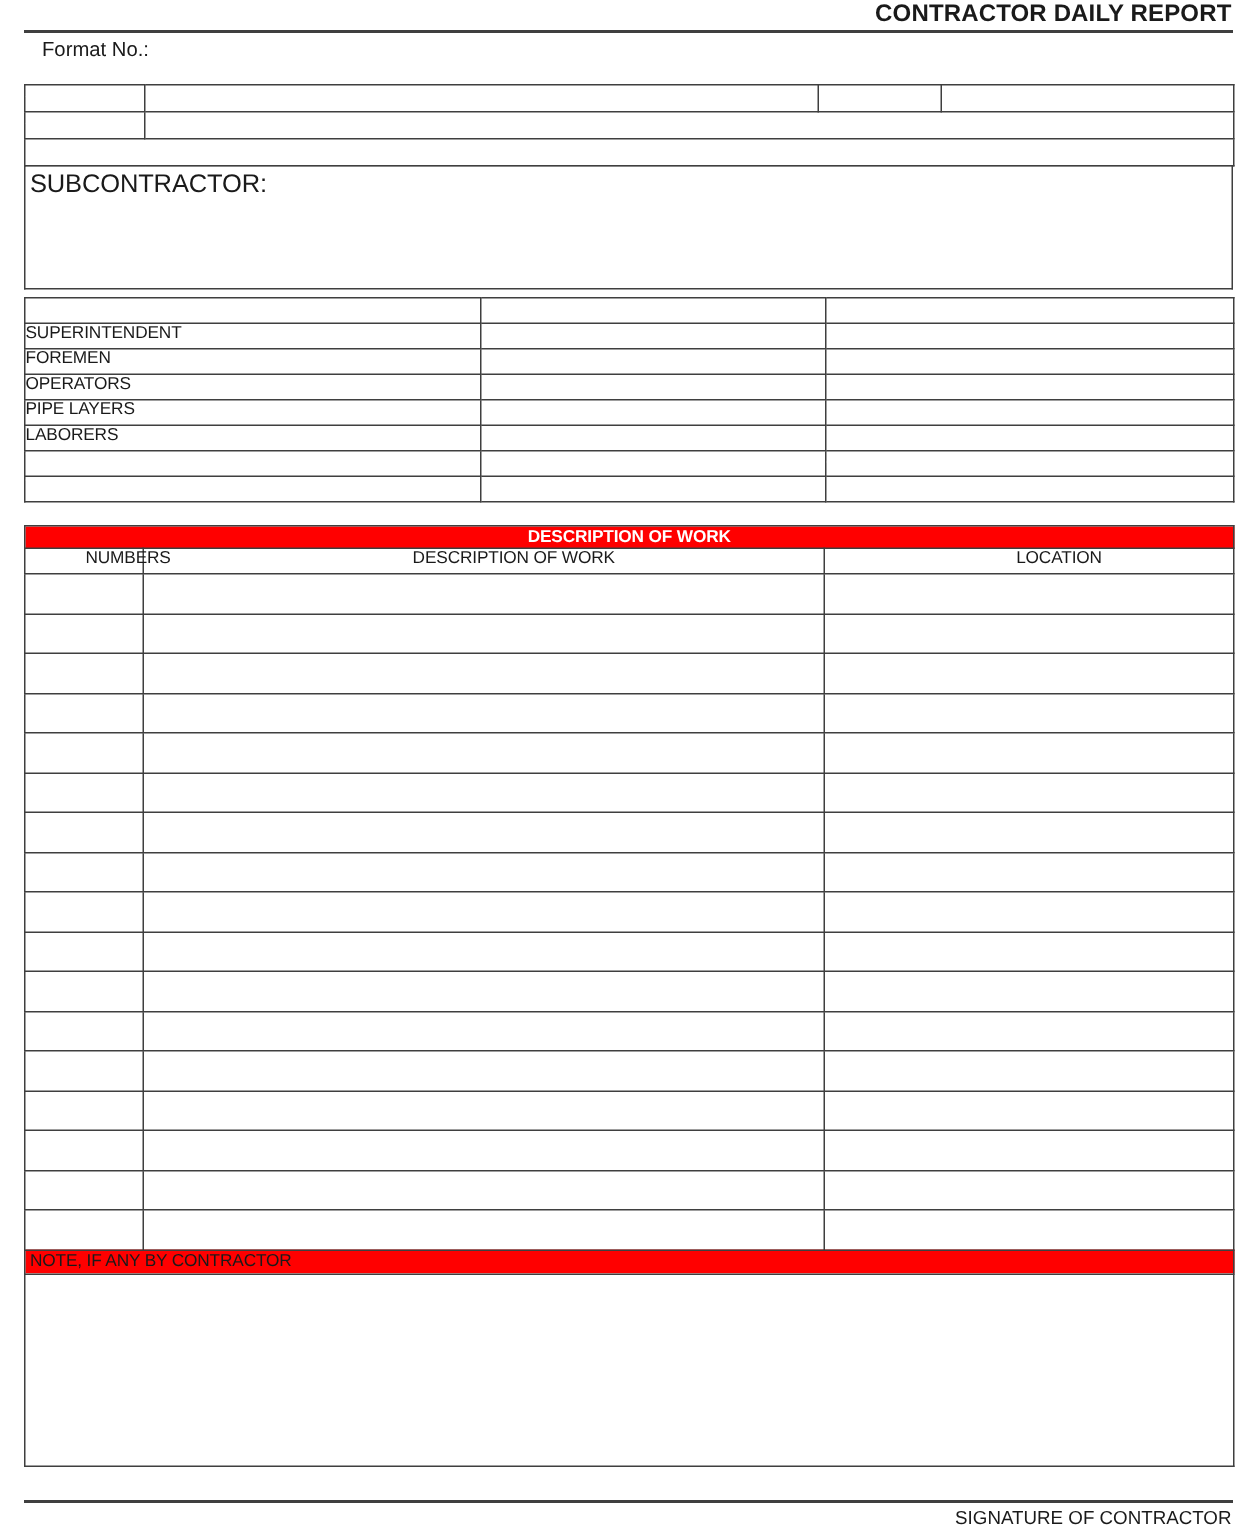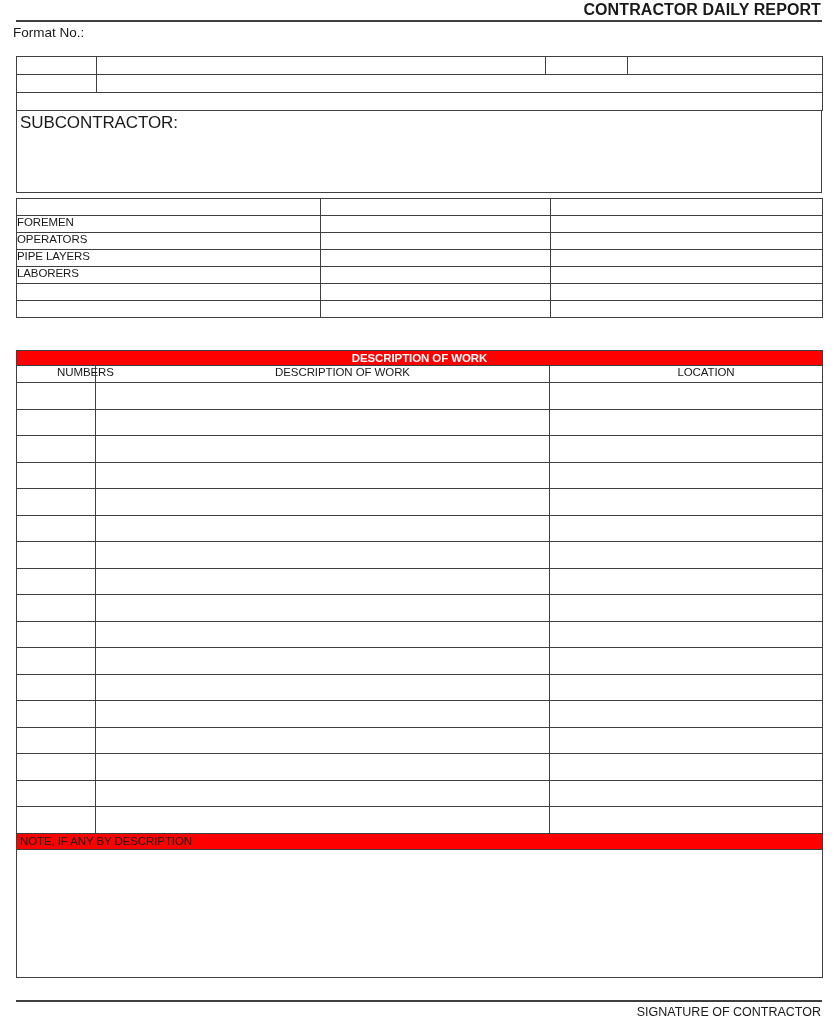--- a/index.html
+++ b/index.html
@@ -38,21 +38,21 @@
     position: absolute;
     left: 16px; top: 20px;
     width: 806px;
     height: 0;
     border-top: 2px solid #3f3f3f;
   }
 
   
   .format-no {
     position: absolute;
-    left: 13px; top: 24px;
+    left: 28px; top: 24px;
     font-size: 13.5px;
     line-height: 18px;
     white-space: nowrap;
   }
 
   
   .tbl {
     position: absolute;
     border-collapse: collapse;
     table-layout: fixed;
@@ -266,20 +266,25 @@
       <col style="width:230px">
       <col style="width:272px">
     </colgroup>
     <tbody>
       <tr>
         <td class="hdr-red">EMPLOYEES ON JOB</td>
         <td class="hdr-red">NUMBERS OF EMPLOYEE</td>
         <td class="hdr-red">AMOUNT OF WAGES</td>
       </tr>
       <tr>
+        <td class="cell-text">SUPERINTENDENT</td>
+        <td class="cell-text"></td>
+        <td class="cell-text"></td>
+      </tr>
+      <tr>
         <td class="cell-text">FOREMEN</td>
         <td class="cell-text"></td>
         <td class="cell-text"></td>
       </tr>
       <tr>
         <td class="cell-text">OPERATORS</td>
         <td class="cell-text"></td>
         <td class="cell-text"></td>
       </tr>
       <tr>
@@ -400,21 +405,21 @@
           <td class="cell-text dow-row"></td>
           <td class="cell-text dow-row"></td>
           <td class="cell-text dow-row"></td>
         </tr>
         <tr>
           <td class="cell-text dow-row"></td>
           <td class="cell-text dow-row"></td>
           <td class="cell-text dow-row"></td>
         </tr>
         <tr id="note-header-row">
-        <td class="note-hdr" colspan="3">NOTE, IF ANY BY DESCRIPTION</td>
+        <td class="note-hdr" colspan="3">NOTE, IF ANY BY CONTRACTOR</td>
       </tr>
       <tr>
         <td class="note-body" colspan="3"></td>
       </tr>
     </tbody>
   </table>
 
   <div class="sig-rule"></div>
   <div class="sig-text">SIGNATURE OF CONTRACTOR</div>
 

